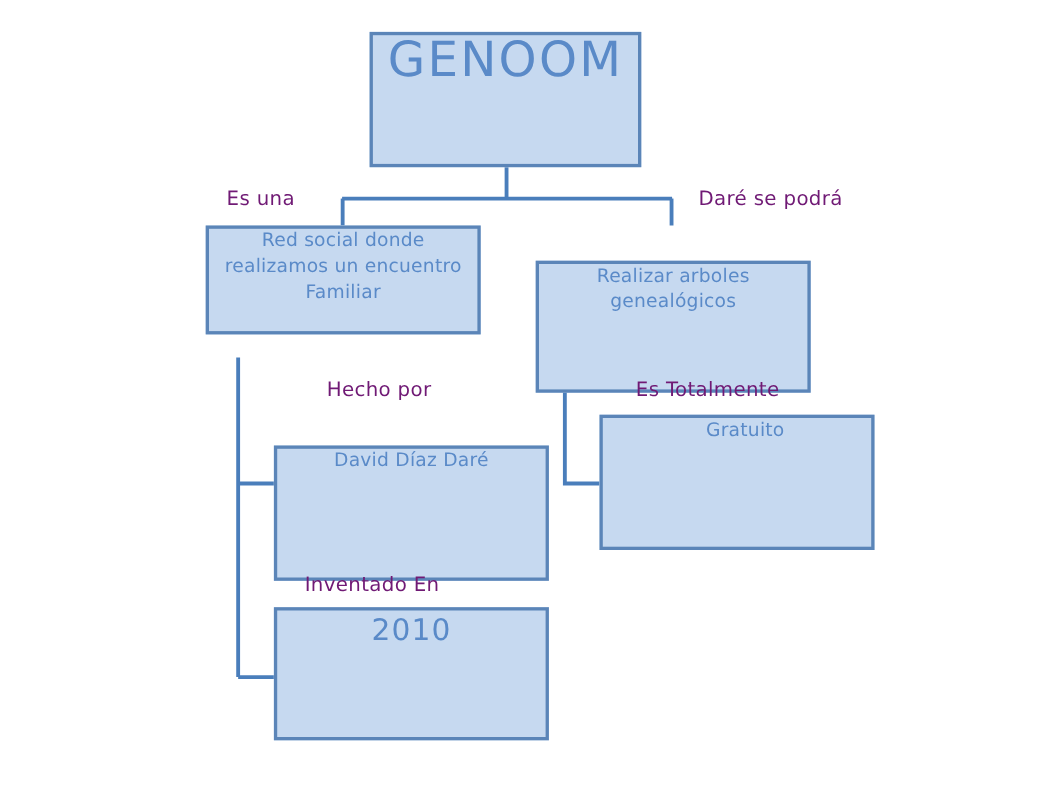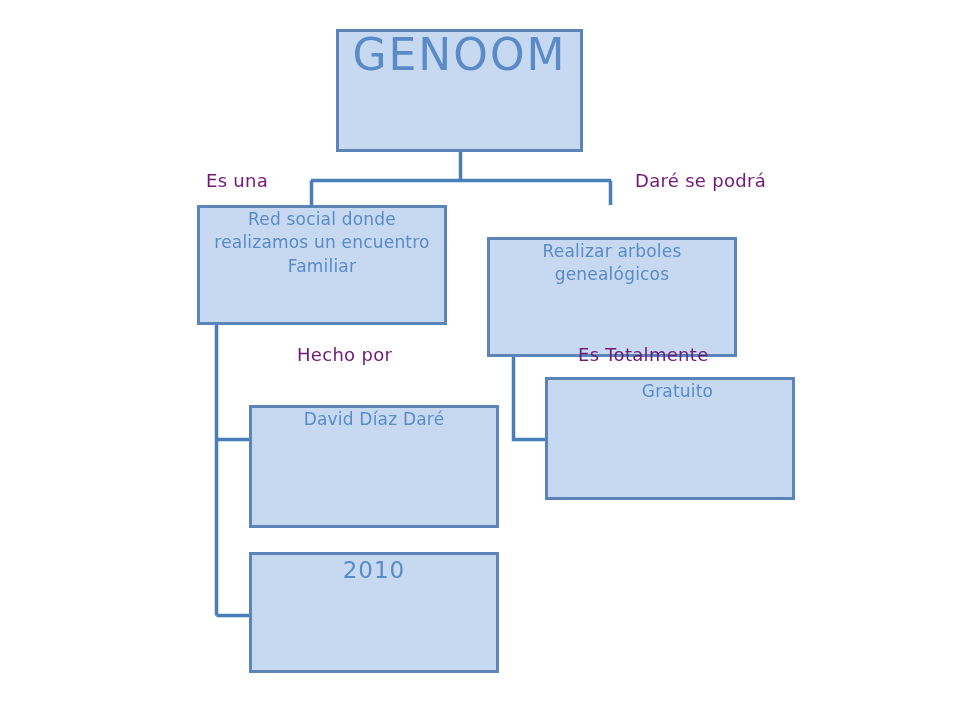--- a/index.html
+++ b/index.html
@@ -41,21 +41,21 @@
     letter-spacing: 0.2px;
     white-space: pre-line;
     padding: 0 6px;
   }
   .node-title .node-text {
     font-size: 44px;
     letter-spacing: 2px;
     line-height: 1.05;
   }
   .node-year .node-text {
-    font-size: 23px;
+    font-size: 27px;
     letter-spacing: 1px;
   }
   .edge-label {
     position: absolute;
     color: #701a75;
     font-size: 18px;
     letter-spacing: 0.3px;
     white-space: nowrap;
     z-index: 3;
   }
@@ -84,21 +84,21 @@
       <path d="M 513.5 325 L 513.5 439.5 L 545 439.5"></path>
     </g>
   </svg>
 
   <div class="node node-title" style="left:336px; top:29px; width:247px; height:123px;">
     <span class="node-text">GENOOM</span>
   </div>
 
   <div class="edge-label" style="left:206px; top:170px;">Es una</div>
 
-  <div class="node" style="left:197px; top:205px; width:250px; height:120px;">
+  <div class="node" style="left:187px; top:205px; width:250px; height:99px;">
     <span class="node-text">Red social donde
 realizamos un encuentro
 Familiar</span>
   </div>
 
   <div class="edge-label" style="left:635px; top:170px;">Daré se podrá</div>
 
   <div class="node" style="left:487px; top:205px; width:250px; height:120px;margin-top:32px;">
     <span class="node-text">Realizar arboles
 genealógicos</span>
@@ -109,18 +109,19 @@
   <div class="node" style="left:249px; top:377px; width:250px; height:123px;margin-top:28px;">
     <span class="node-text">David Díaz Daré</span>
   </div>
 
   <div class="edge-label" style="left:578px; top:344px;">Es Totalmente</div>
 
   <div class="node" style="left:545px; top:377px; width:250px; height:123px;padding-left:15px;">
     <span class="node-text">Gratuito</span>
   </div>
 
+  <div class="edge-label" style="left:277px; top:521px;">Inventado En</div>
 
   <div class="node node-year" style="left:249px; top:552px; width:250px; height:121px;">
     <span class="node-text">2010</span>
   </div>
 
 </div>
 
 </body></html>

